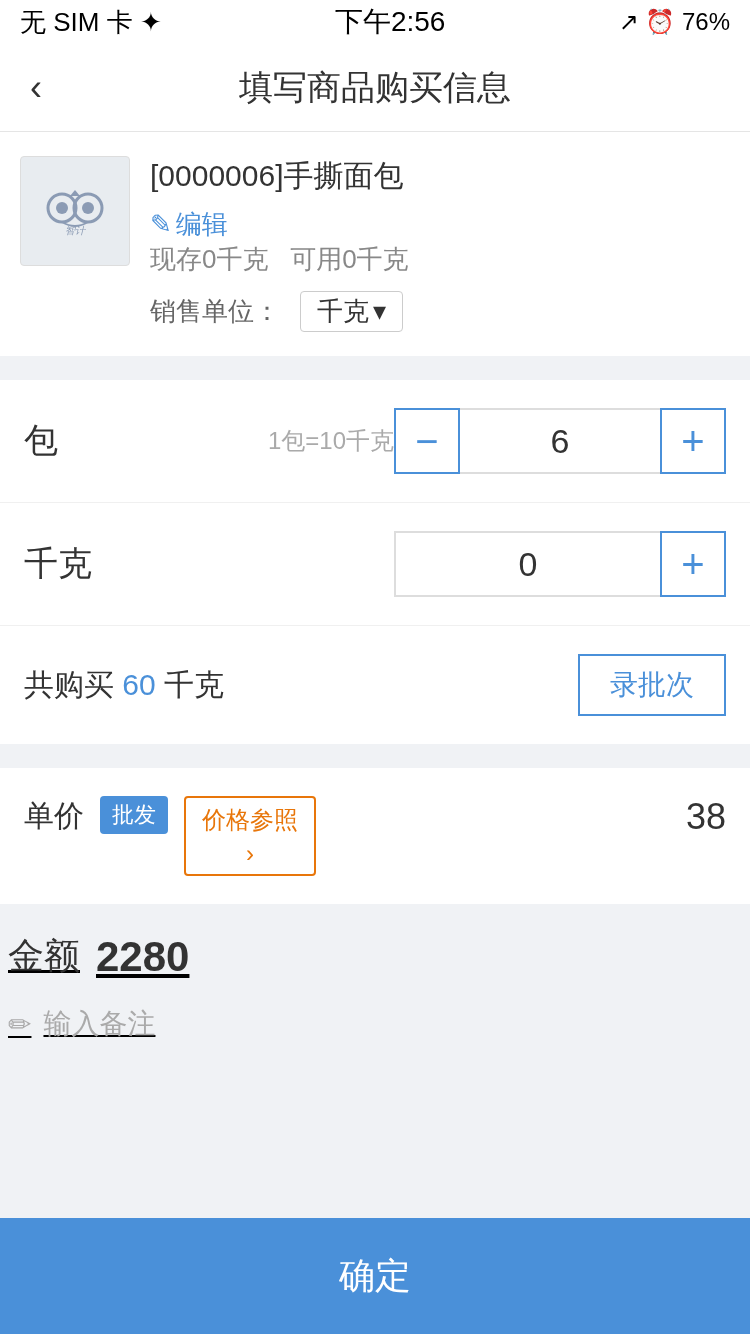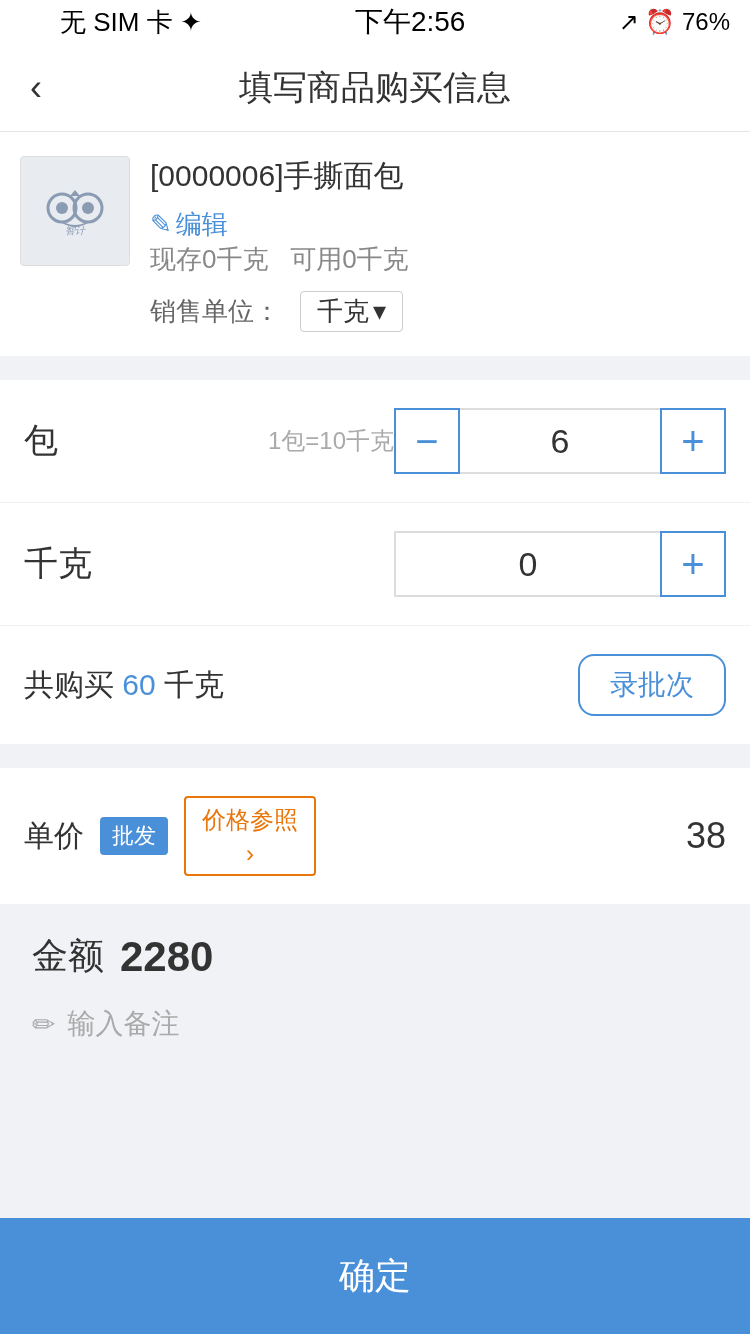--- a/index.html
+++ b/index.html
@@ -17,21 +17,21 @@
     .status-bar {
       height: 44px;
       background: #fff;
       display: flex;
       align-items: center;
       justify-content: space-between;
       padding: 0 20px;
       font-size: 26px;
       color: #000;
     }
-    .status-left { display: flex; align-items: flex-end; gap: 8px; margin-left: 40px; }
+    .status-left { display: flex; align-items: flex-end; gap: 8px; }
     .status-center { font-size: 28px; font-weight: 500; }
     .status-right { display: flex; align-items: center; gap: 6px; font-size: 24px; }
 
     
     .nav-bar {
       height: 88px;
       background: #fff;
       display: flex;
       align-items: center;
       justify-content: center;
@@ -192,30 +192,30 @@
     .total-num {
       color: #4a90d9;
       font-weight: 500;
     }
     .batch-btn {
       border: 2px solid #4a90d9;
       color: #4a90d9;
       background: #fff;
       padding: 10px 30px;
       font-size: 28px;
-      border-radius: 16px;
+      border-radius: 0;
       cursor: pointer;
     }
 
     
     .price-section {
       background: #fff;
       padding: 28px 24px;
       display: flex;
-      align-items: center;
+      align-items: flex-start;
       gap: 16px;
       margin-bottom: 0;
     }
     .price-label {
       font-size: 30px;
       color: #333;
     }
     .price-tag {
       background: #4a90d9;
       color: #fff;
@@ -239,22 +239,23 @@
     .price-value {
       margin-left: auto;
       font-size: 36px;
       color: #333;
       font-weight: 500;
     }
 
     
     .amount-section {
       background: #f0f2f5;
-      padding: 28px 32px;
+      padding: 28px 8px;
       flex: 1;
+      text-decoration: underline;
     }
     .amount-row {
       display: flex;
       align-items: center;
       gap: 16px;
       margin-bottom: 24px;
     }
     .amount-label {
       font-size: 36px;
       color: #333;

